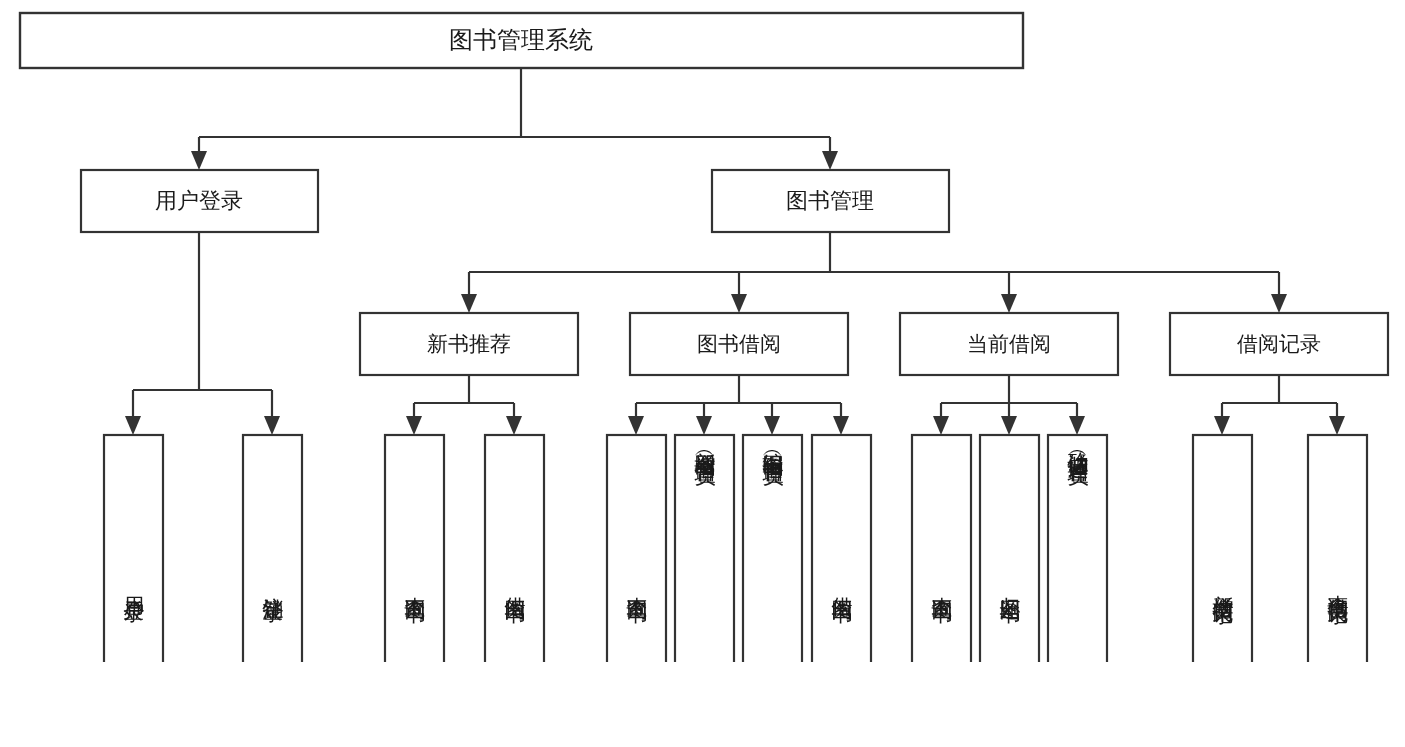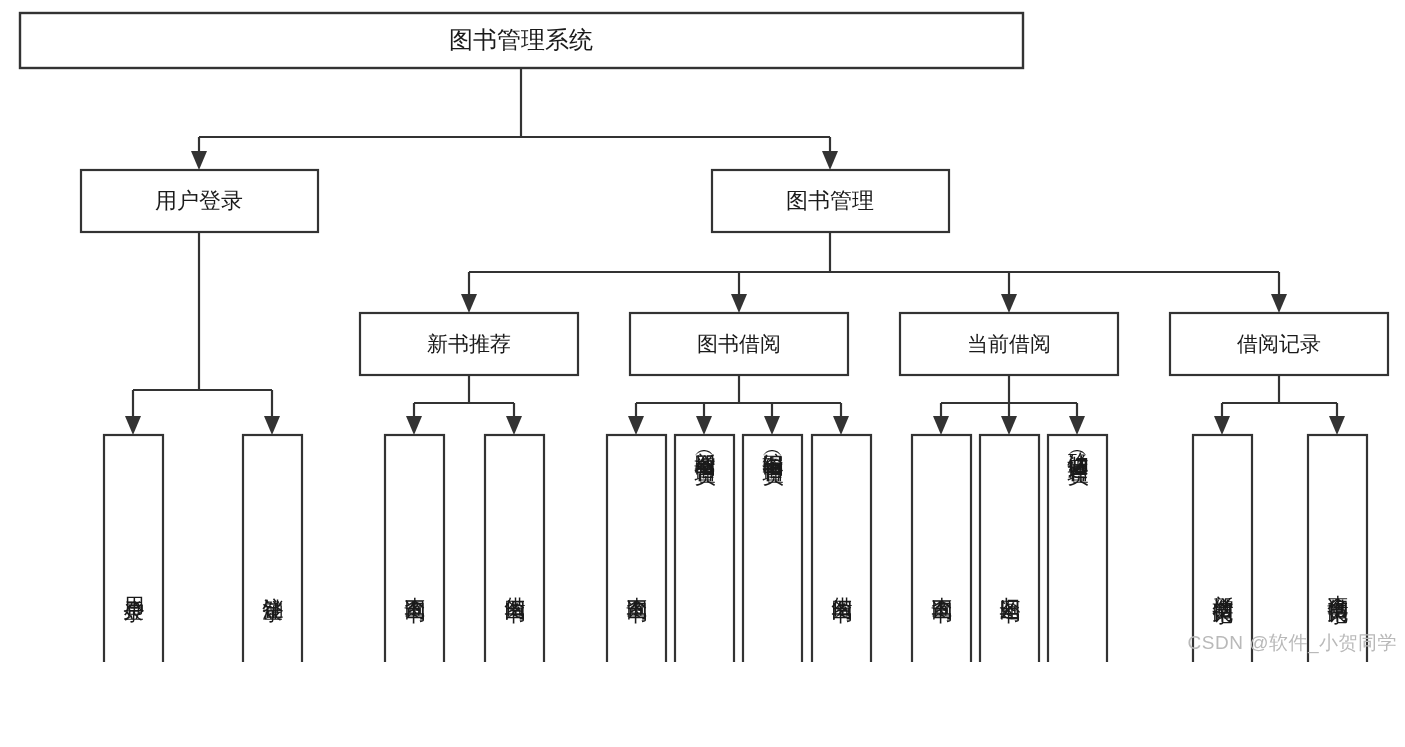--- a/index.html
+++ b/index.html
@@ -258,15 +258,14 @@
     <span class="leaf-label">确认归还（管理员）</span>
   </div>
 
   <div class="leaf-label-wrap" style="left:1193px; top:435px; width:59px; height:298px;">
     <span class="leaf-label">新增借阅记录</span>
   </div>
   <div class="leaf-label-wrap" style="left:1308px; top:435px; width:59px; height:298px;">
     <span class="leaf-label">查询借阅记录</span>
   </div>
 
-  <div class="watermark">CSDN @软件_小贺同学</div>
 
 </div>
 
 </body></html>

